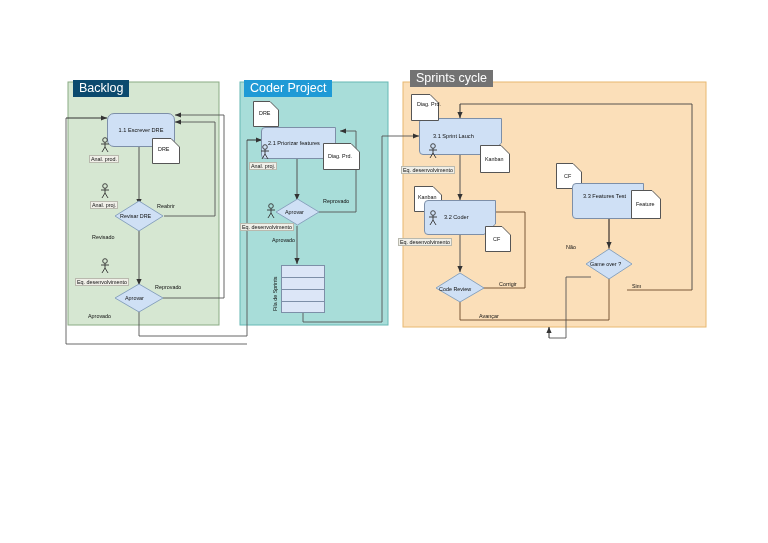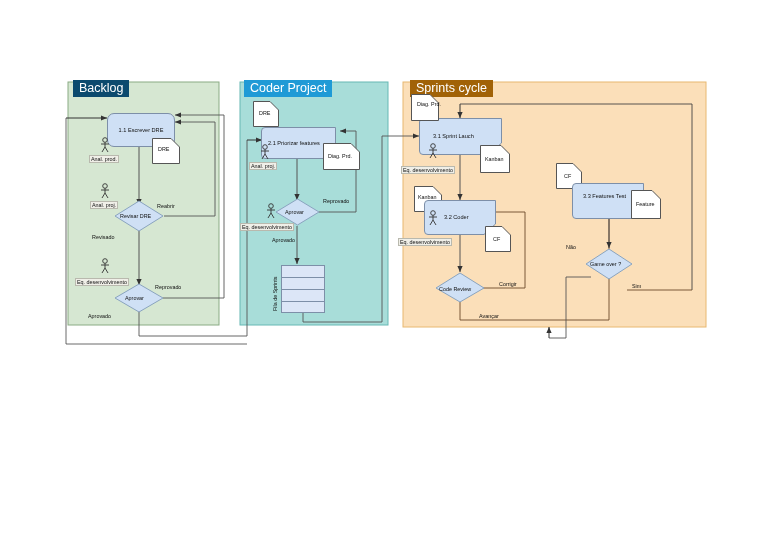--- a/index.html
+++ b/index.html
@@ -80,21 +80,21 @@
   <path d="M609,219 L609,248" stroke="#555" fill="none" stroke-width="1" marker-end="url(#ah)"></path>
 
   <path d="M627,290 L692,290" stroke="#6b4a2a" fill="none" stroke-width="0.9"></path>
 
   <path d="M591,277 L566,277 L566,338 L549,338" stroke="#555" fill="none" stroke-width="0.9"></path>
   <path d="M549,338 L549,327" stroke="#333" fill="none" stroke-width="1" marker-end="url(#ah)"></path>
 </svg>
 
 <div class="panel-title" style="left:73px;top:80px;background:#0c4a6e;">Backlog</div>
 <div class="panel-title" style="left:244px;top:80px;background:#1f9ad6;">Coder Project</div>
-<div class="panel-title" style="left:410px;top:80px;background:#a16207;text-align:right;">Sprints cycle</div>
+<div class="panel-title" style="left:410px;top:70px;background:#737373;text-align:right;">Sprints cycle</div>
 
 <div class="proc" style="left:107px;top:113px;width:68px;height:34px;">1.1 Escrever DRE</div>
 
 <svg class="doc" style="left:152px;top:138px;width:28px;height:26px;border:none;background:none;" viewBox="0 0 28 26" xmlns="http://www.w3.org/2000/svg">
   <path d="M0.5,0.5 L19,0.5 L27.5,9 L27.5,25.5 L0.5,25.5 z" fill="#fff" stroke="#555" stroke-width="1"></path>
 </svg>
 <div class="lbl" style="left:158px;top:146px;">DRE</div>
 
 <svg class="diamond" style="left:114px;top:200px;width:50px;height:32px;" viewBox="0 0 50 32" xmlns="http://www.w3.org/2000/svg">
   <path d="M25,1 L49,16 L25,31 L1,16 z" fill="#cfe0f5" stroke="#8aa4bf" stroke-width="1"></path>

